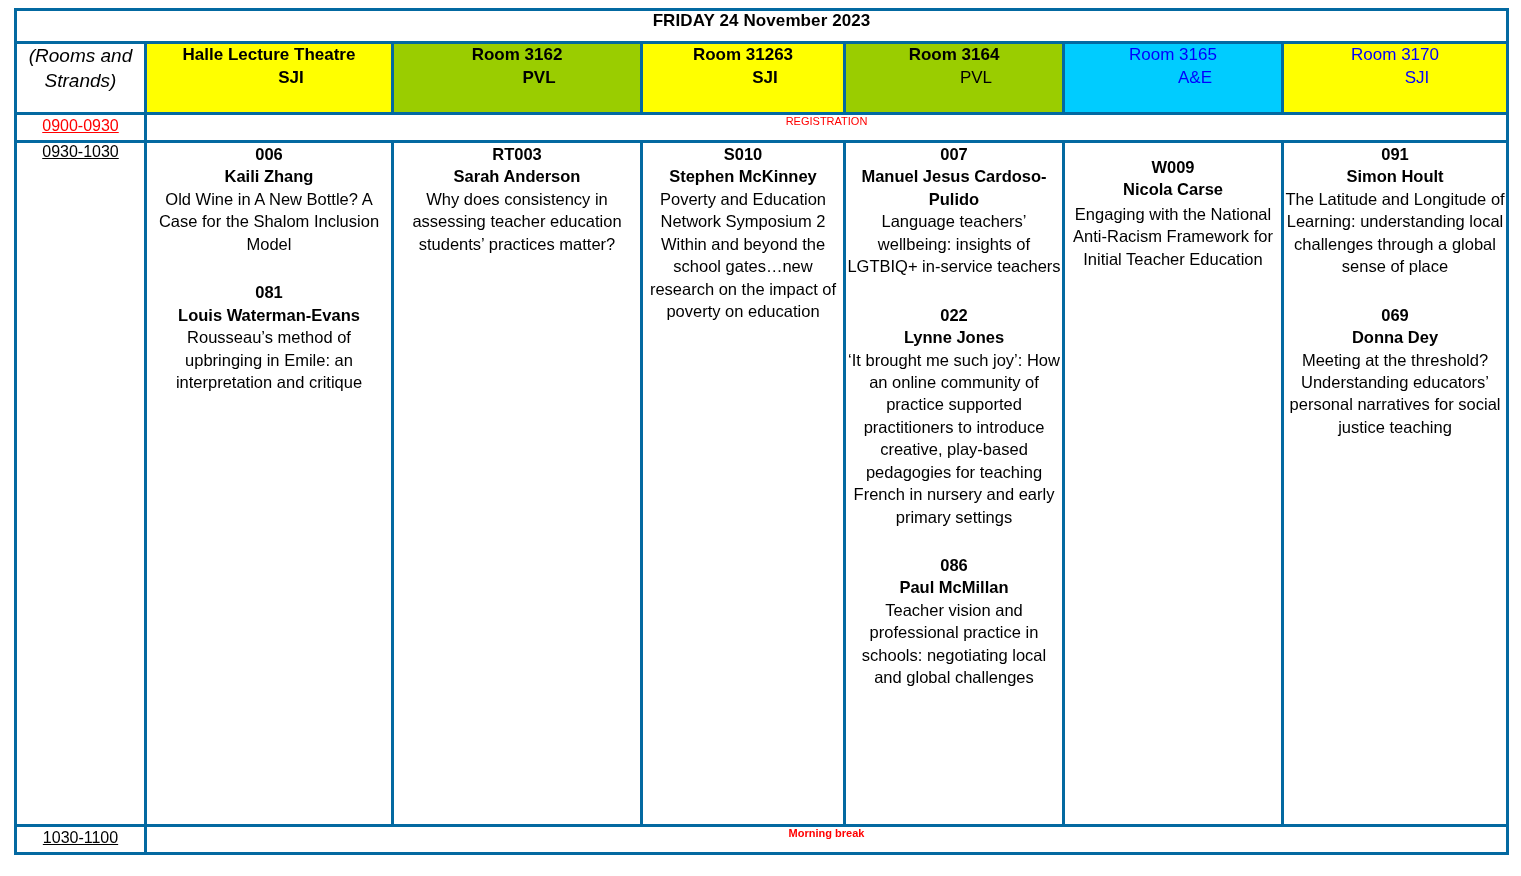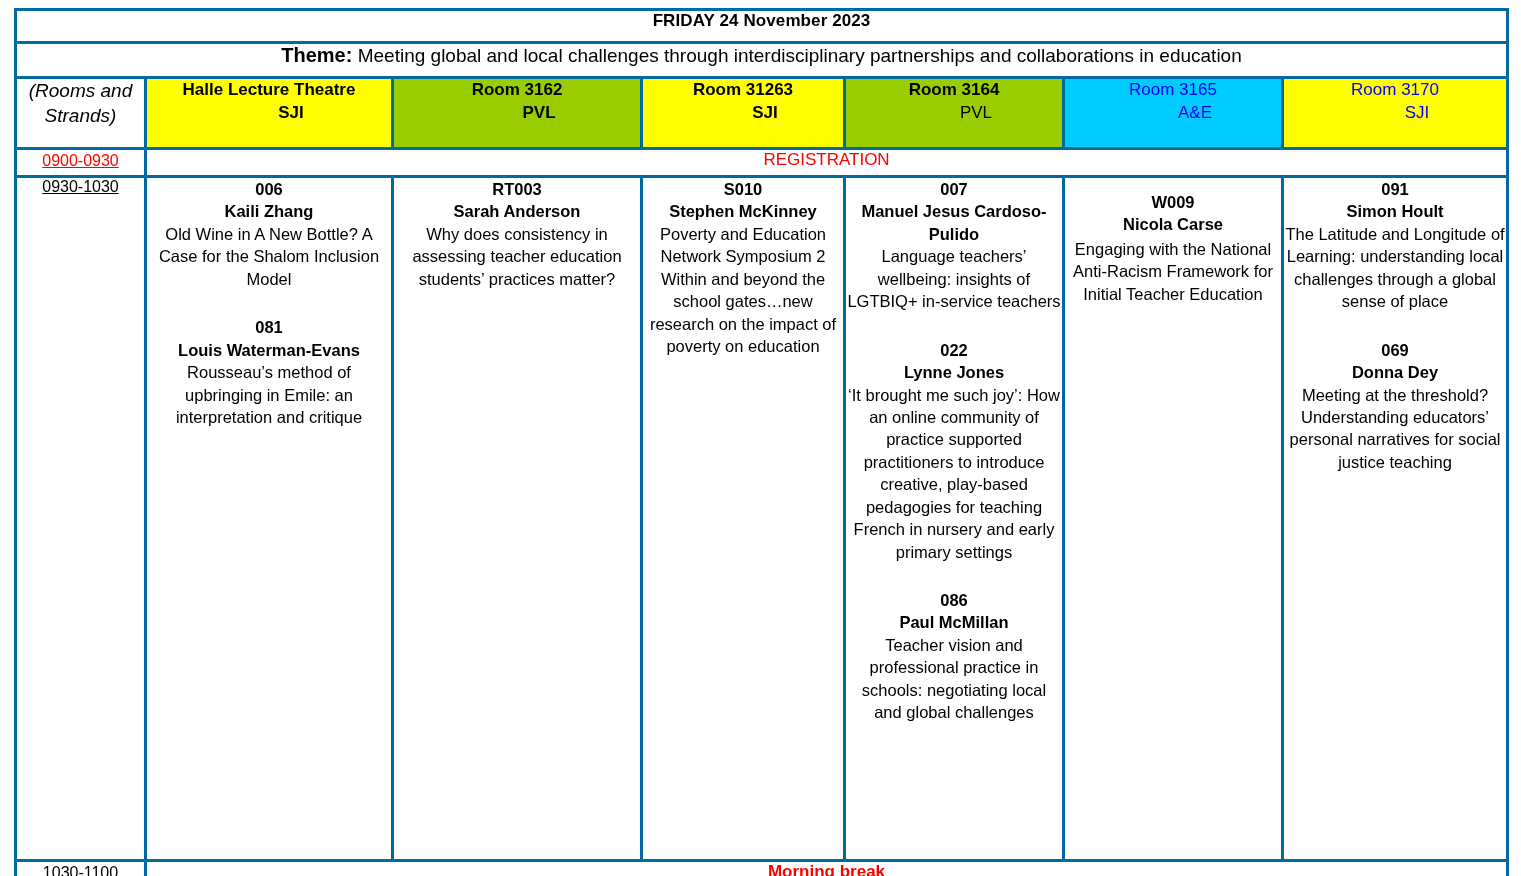--- a/index.html
+++ b/index.html
@@ -111,21 +111,21 @@
     white-space: nowrap;
     text-decoration: underline;
   }
   .time-cell.red { color: #ff0000; }
 
   
   .banner-cell {
     height: 23px;
     text-align: center;
     vertical-align: middle;
-    font-size: 17px;
+    font-size: 11px;
     color: #ff0000;
   }
   .banner-cell.bold { font-weight: bold; }
 
   .row-registration .time-cell { height: 23px; padding-top: 2px; }
   .row-break .time-cell { height: 23px; padding-top: 2px; }
 
   
   .session-cell {
     text-align: center;
@@ -168,23 +168,20 @@
       <col class="c-col4">
       <col class="c-col5">
       <col class="c-col6">
     </colgroup>
     <tbody>
 
       <tr>
         <td class="title-cell" colspan="7">FRIDAY 24 November 2023</td>
       </tr>
 
-      <tr>
-        <td class="theme-cell" colspan="7"><span class="theme-label">Theme:</span><span class="theme-text"> Meeting global and local challenges through interdisciplinary partnerships and collaborations in education</span></td>
-      </tr>
 
       <tr>
         <td class="corner-cell">
           <span>(Rooms and</span><br>
           <span>Strands)</span>
         </td>
 
         <td class="room-head bg-yellow">
           <span class="room-name">Halle Lecture Theatre</span>
           <span class="room-strand">SJI</span>

